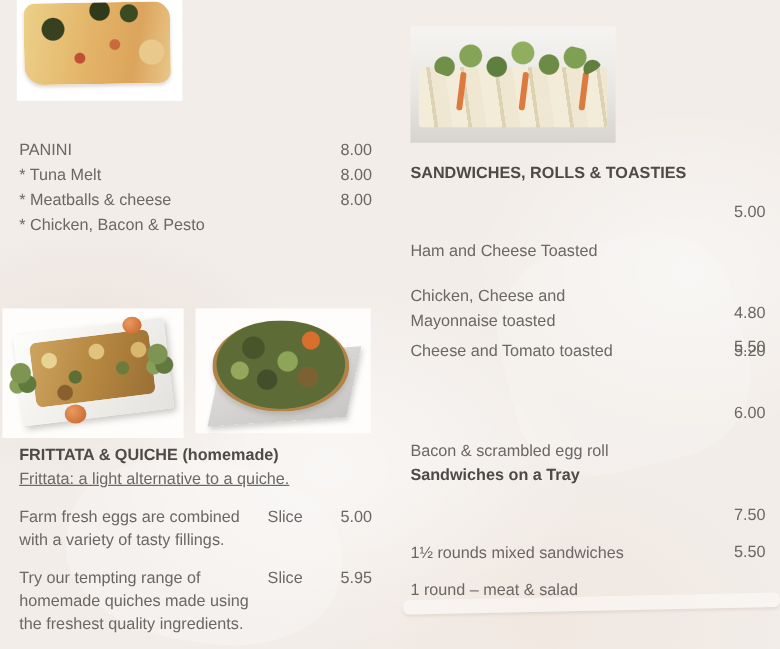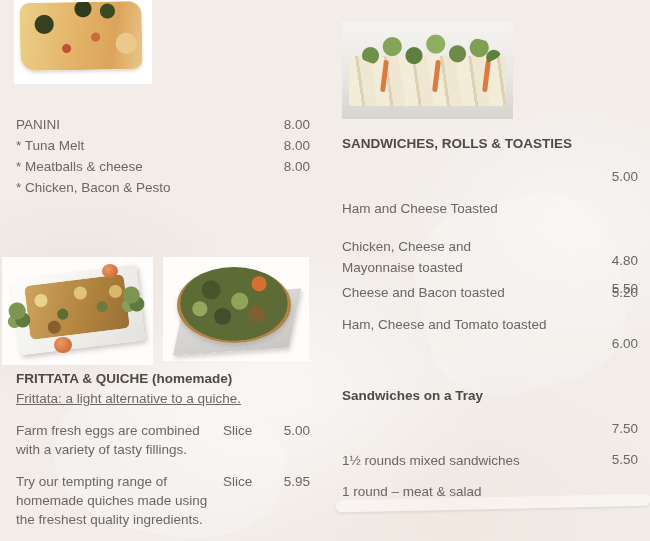--- a/index.html
+++ b/index.html
@@ -181,28 +181,28 @@
 
   <div class="mrow r-ham">
     <span class="name">Ham and Cheese Toasted</span>
     <span class="price">5.00</span>
   </div>
   <div class="mrow r-chicken">
     <span class="name narrow">Chicken, Cheese and Mayonnaise toasted</span>
     <span class="price">5.50</span>
   </div>
   <div class="mrow r-cheesetom">
-    <span class="name">Cheese and Bacon toasted</span>
+    <span class="name">Cheese and Tomato toasted</span>
     <span class="price">4.80</span>
   </div>
   <div class="mrow r-hamcheesetom">
-    <span class="name">Ham, Cheese and Tomato toasted</span>
     <span class="price">5.20</span>
   </div>
   <div class="mrow r-bacon">
+    <span class="name">Bacon &amp; scrambled egg roll</span>
     <span class="price">6.00</span>
   </div>
 
   <div class="heading hd-tray">Sandwiches on a Tray</div>
 
   <div class="mrow r-rounds">
     <span class="name">1½ rounds mixed sandwiches</span>
     <span class="price">7.50</span>
   </div>
   <div class="mrow r-round1">

